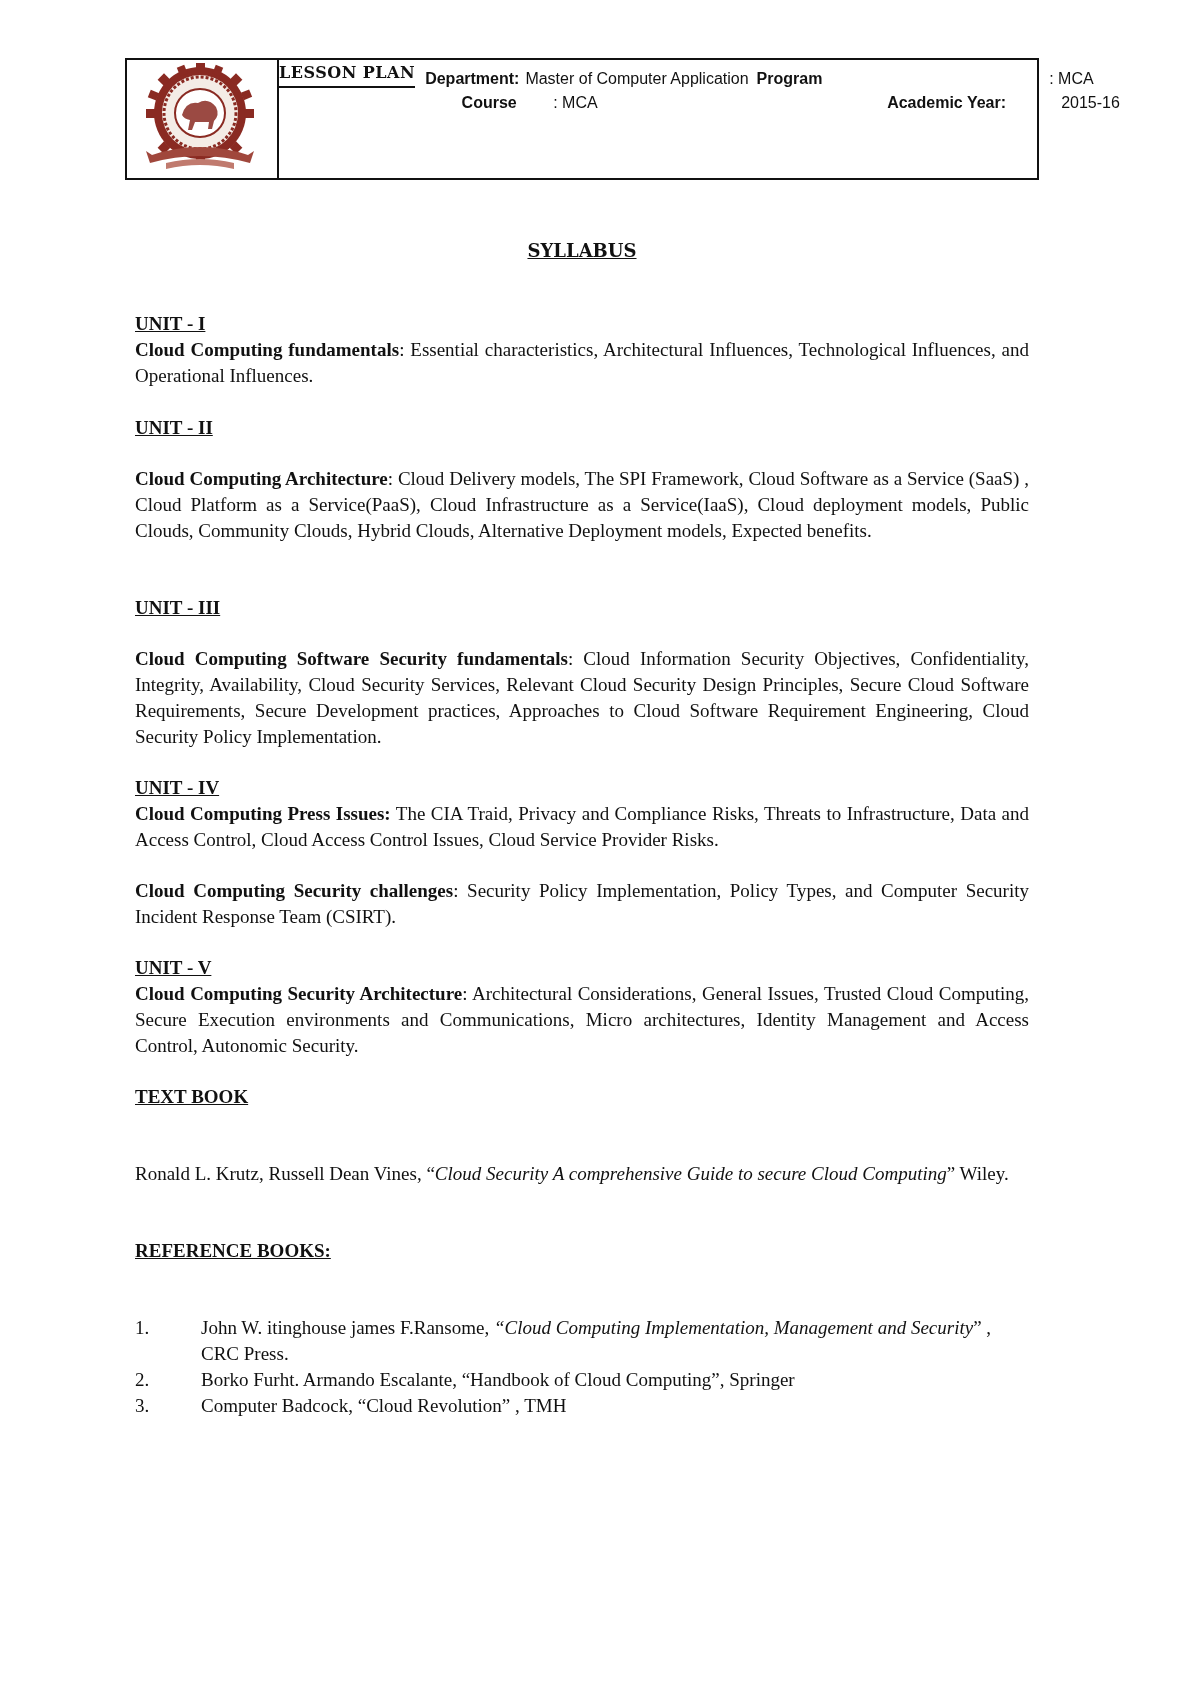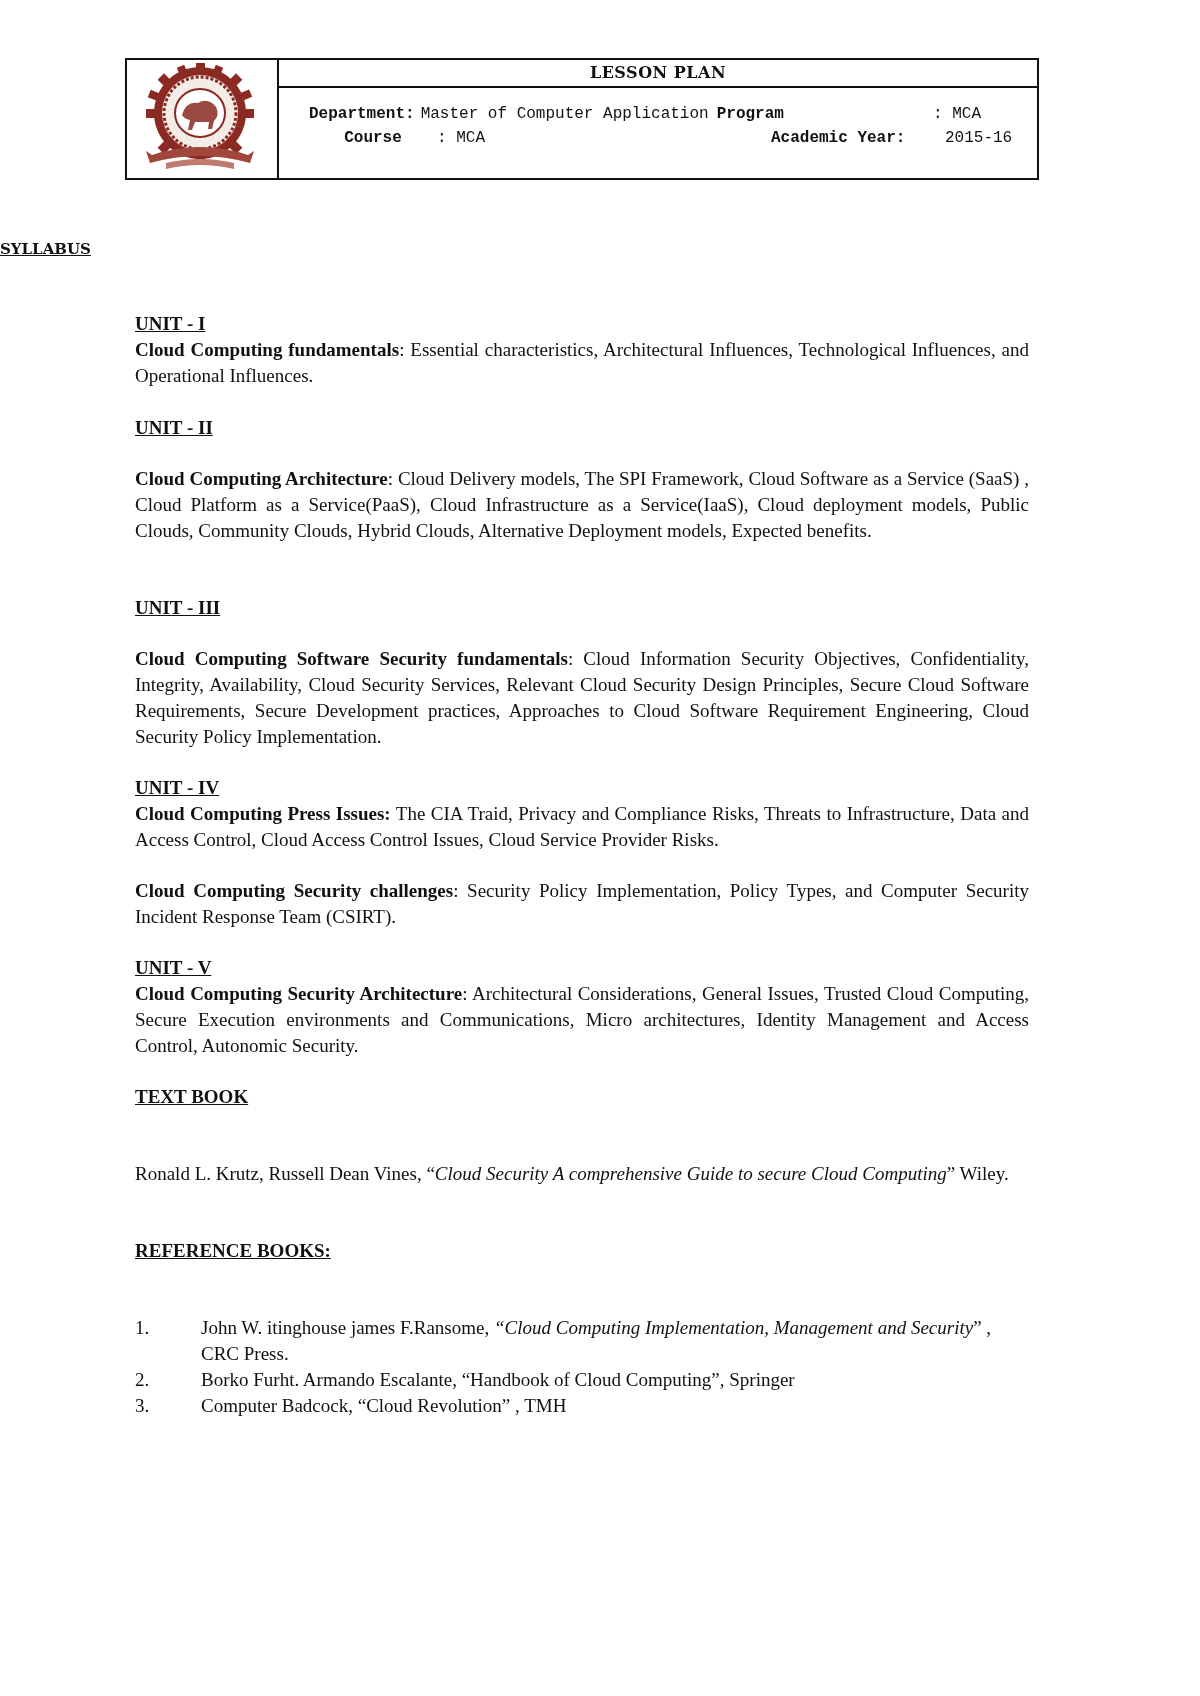--- a/index.html
+++ b/index.html
@@ -8,33 +8,33 @@
     font-family: "Liberation Serif", serif; color: #111;
   }
   .header-table {
     position: absolute; left: 125px; top: 58px; width: 914px; height: 122px;
     border: 2px solid #111; box-sizing: border-box; display: flex;
   }
   .logo-cell {
     width: 150px; border-right: 2px solid #111; display: flex;
     align-items: center; justify-content: center;
   }
-  .info-cell { flex: 1; display: flex; flex-direction: column; }
+  .info-cell { flex: 1; display: flex; flex-direction: row; }
   .title-row {
     height: 26px; border-bottom: 2px solid #111; text-align: center;
     font-family: "DejaVu Serif", serif; font-weight: bold; font-size: 16px;
     line-height: 26px; letter-spacing: 0.5px;
   }
-  .info-rows { padding: 14px 10px 0 10px; font-family: Liberation Mono, monospace; font-size: 16px; margin-left: 20px; }
+  .info-rows { padding: 7px 10px 0 10px; font-family: Liberation Sans, sans-serif; font-size: 16px; }
   .info-row { height: 24px; line-height: 24px; display: flex; white-space: nowrap; }
   .lbl { display: inline-block; width: 128px; font-weight: bold; text-align: center; }
   .val { display: inline-block; }
   .syllabus-title {
-    position: absolute; top: 240px; left: 0; width: 1164px; text-align: left;
-    font-family: "DejaVu Serif", serif; font-weight: bold; font-size: 15px;
+    position: absolute; top: 240px; left: 0; width: 1164px; text-align: center;
+    font-family: "DejaVu Serif", serif; font-weight: bold; font-size: 18px;
     text-decoration: underline;
   }
   .content {
     position: absolute; left: 135px; top: 0; width: 894px;
     font-family: "Liberation Serif", serif; font-size: 19px; line-height: 26px;
   }
   .unit-head { position: absolute; left: 0; font-weight: bold; text-decoration: underline; font-size: 19px; }
   .para { position: absolute; left: 0; width: 894px; text-align: justify; text-align-last: left; }
   .para b { font-weight: bold; }
   .sec-head { position: absolute; left: 0; font-weight: bold; text-decoration: underline; font-size: 19px; }

